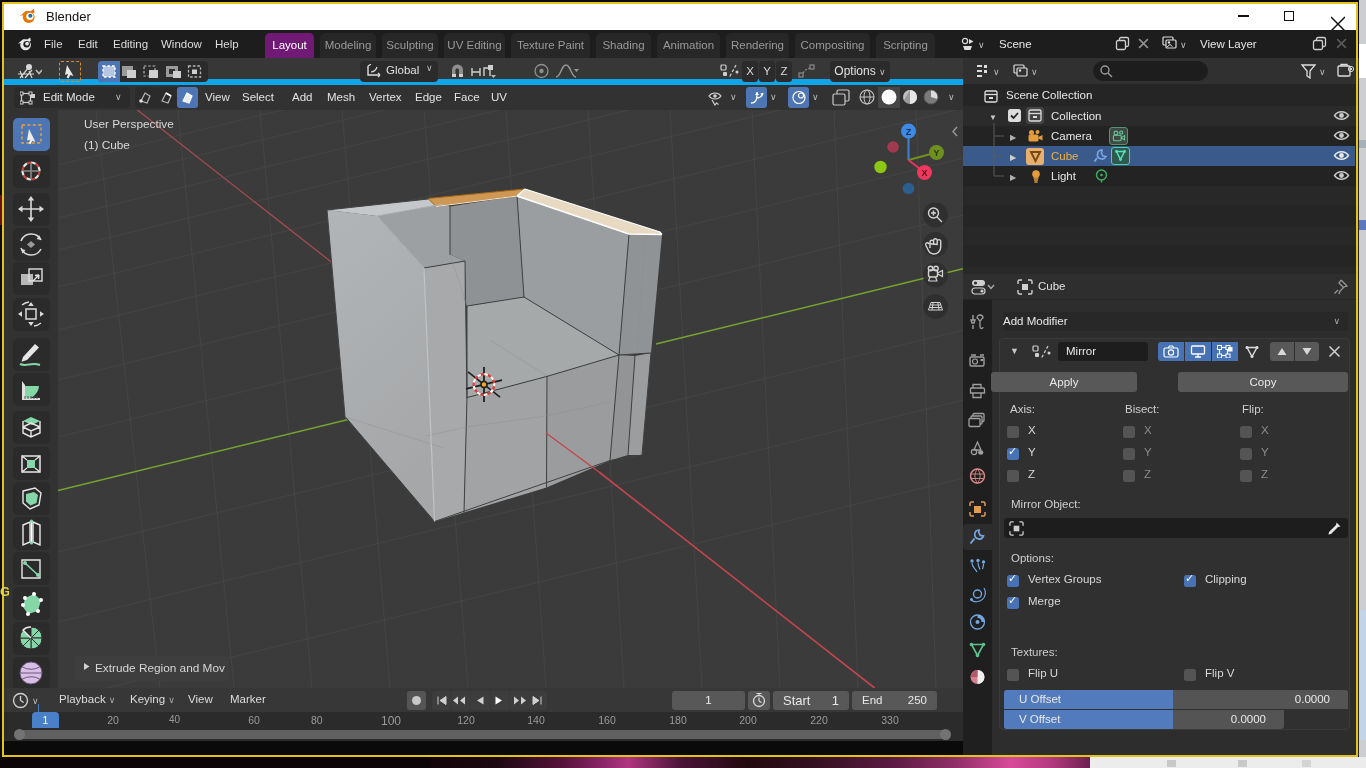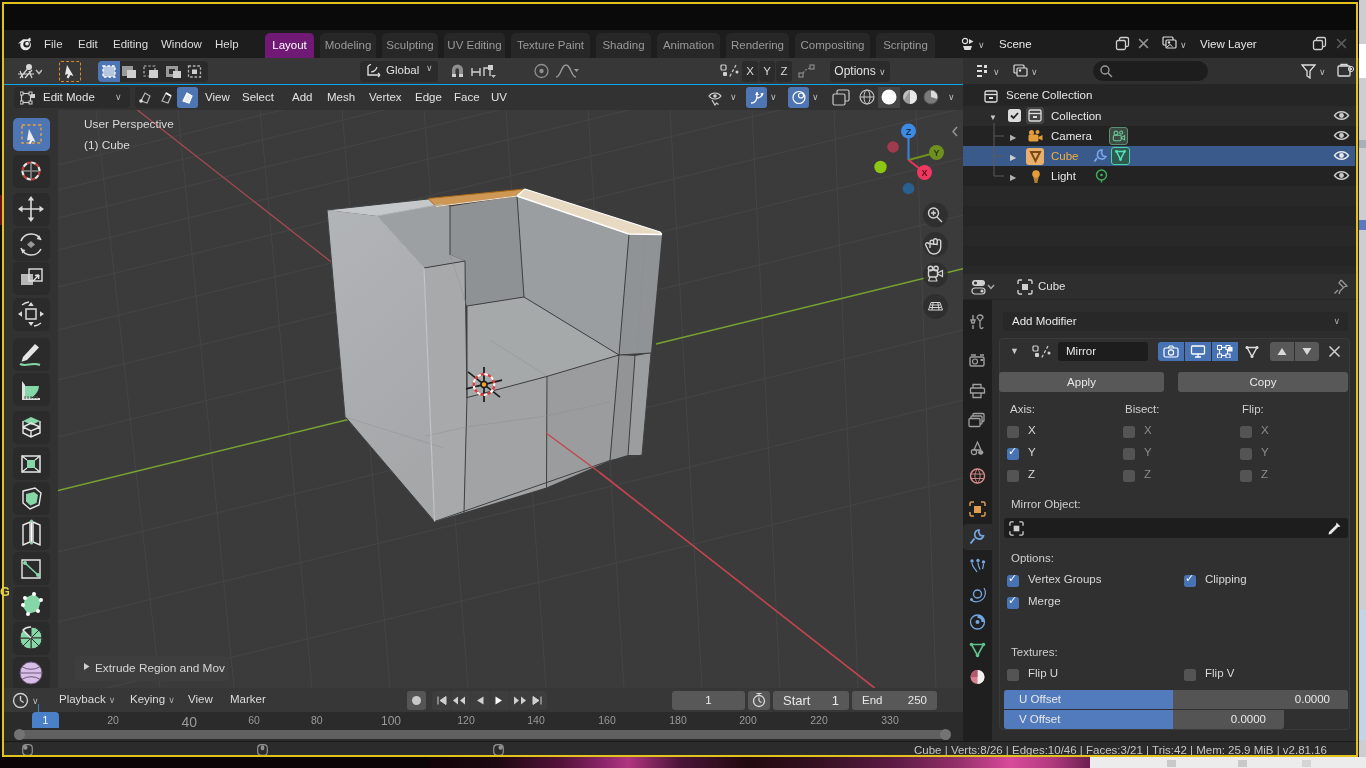--- a/index.html
+++ b/index.html
@@ -10,21 +10,21 @@
 #title{left:2px;top:2px;width:1356px;height:28px;background:#ffffff}
 #title .tname{position:absolute;left:44px;top:7px;font-size:13px;color:#111}
 .winbtn{position:absolute;top:0;width:14px;height:28px;color:#111}
 
 #menubar{left:2px;top:30px;width:1356px;height:28px;background:#1d1d1d}
 .menuitem{position:absolute;top:0;height:28px;line-height:28px;font-size:11.5px;color:#dcdcdc}
 .wstab{position:absolute;top:3px;height:25px;line-height:25px;font-size:11.5px;color:#999;
 background:#272727;border-radius:5px 5px 0 0;text-align:center;border-right:1px solid #1d1d1d}
 .wstab.active{background:#701a75;color:#fff}
 
-#toolrow{left:2px;top:58px;width:961px;height:27px;background:#373737;border-bottom:1px solid #0ea5e9}
+#toolrow{left:2px;top:58px;width:961px;height:27px;background:#373737;border-bottom:6px solid #0ea5e9}
 #outlhead{left:963px;top:58px;width:403px;height:27px;background:#303030;border-bottom:1px solid #262626}
 
 #vphead{left:2px;top:85px;width:961px;height:25px;background:#323232}
 .vmenu{position:absolute;top:0;height:25px;line-height:25px;font-size:11.5px;color:#e2e2e2}
 
 #ltools{left:2px;top:110px;width:56px;height:578px;background:#323232}
 .tbtn{position:absolute;left:11px;width:37px;height:33px;background:#2b2b2b;border-radius:5px}
 .tbtn.sel{background:#4f76b4}
 
 #outliner{left:963px;top:85px;width:403px;height:189px;background:#252525}
@@ -48,20 +48,34 @@
 #status{left:2px;top:741px;width:1364px;height:15px;background:#2b2b2b;border-top:1px solid #191919}
 
 #yellowframe{left:2px;top:2px;width:1356px;height:755px;border:2px solid #e2c31d;z-index:60;pointer-events:none}
 #rightsliver{left:1359px;top:0px;width:7px;height:757px;background:#cdced1;z-index:5}
 #bottomstrip{left:0;top:757px;width:1366px;height:11px;background:#0c0609;z-index:6}
 svg{display:block}
 </style></head>
 <body>
 <div id="stage">
 
+<div class="abs" id="title">
+ <svg style="position:absolute;left:16px;top:5px" width="19" height="17" viewBox="0 0 24 21">
+  <path d="M2.5 11 L10 4.5 L16 5 L20 2 L21 7 L14 8 Z" fill="#ea7600"></path>
+  <circle cx="13.5" cy="12.5" r="7.5" fill="#ea7600"></circle>
+  <circle cx="15" cy="11.5" r="4.6" fill="#ffffff"></circle>
+  <circle cx="15.6" cy="10.8" r="2.6" fill="#2c6b9e"></circle>
+ </svg>
+ <div class="tname">Blender</div>
+ <div class="winbtn" style="left:1236px;top:13px;width:11px;height:1.5px;background:#111"></div>
+ <div class="winbtn" style="left:1282px;top:9px;width:10px;height:10px;border:1.4px solid #111"></div>
+ <svg class="winbtn" style="left:1329px;top:8px" width="13" height="13" viewBox="0 0 10 10">
+        <path d="M0 0 L10 10 M10 0 L0 10" stroke="#111" stroke-width="1.1"></path>
+      </svg>
+</div>
 
 <div class="abs" id="menubar">
  <svg style="position:absolute;left:14px;top:6px" width="17" height="15" viewBox="0 0 24 21">
   <path d="M2.5 11 L10 4.5 L16 5 L20 2 L21 7 L14 8 Z" fill="#e8e8e8"></path>
   <circle cx="13.5" cy="12.5" r="7.5" fill="#e8e8e8"></circle>
   <circle cx="15" cy="11.5" r="4.6" fill="#1d1d1d"></circle>
   <circle cx="15.6" cy="10.8" r="2.6" fill="#e8e8e8"></circle>
  </svg>
  <div class="menuitem" style="left:42px">File</div>
  <div class="menuitem" style="left:76px">Edit</div>
@@ -708,21 +722,21 @@
         <circle cx="3.5" cy="3.5" r="1.8" fill="#5fc08f"></circle>
         <circle cx="15.5" cy="3.5" r="1.8" fill="#5fc08f"></circle>
         <circle cx="9.5" cy="14.5" r="1.8" fill="#5fc08f"></circle>
       </svg>
  <svg style="position:absolute;left:5px;top:394px" width="19" height="18" viewBox="0 0 19 18">
         <circle cx="9.5" cy="9" r="7" fill="#d87f8f"></circle>
         <path d="M9.5 2 a7 7 0 0 1 0 14 Z" fill="#f0f0f0"></path>
         <path d="M9.5 2 a7 7 0 0 0 -7 7 L9.5 9 Z" fill="#b05a6a"></path>
       </svg>
 
- <div class="pfield" style="left:40px;top:38px;width:345px;height:19px;background:#282828"><span style="margin-left:9px;line-height:19px">Add Modifier</span><span style="position:absolute;right:8px;top:0;line-height:19px;font-size:9px;color:#aaa">∨</span></div>
+ <div class="pfield" style="left:40px;top:38px;width:345px;height:19px;background:#282828"><span style="line-height:19px">Add Modifier</span><span style="position:absolute;right:8px;top:0;line-height:19px;font-size:9px;color:#aaa">∨</span></div>
  <div style="position:absolute;left:36px;top:64px;width:351px;height:392px;background:#303030;border:1px solid #3a3a3a;border-radius:4px"></div>
  <div style="position:absolute;left:47px;top:72px;color:#c8c8c8;font-size:9px">▼</div>
  <svg style="position:absolute;left:69px;top:70px" width="20" height="17" viewBox="0 0 20 17">
         <rect x="1" y="2" width="5" height="5" rx="1" fill="none" stroke="#cfcfcf" stroke-width="1.2"></rect>
         <rect x="3" y="9" width="4" height="4" rx="1" fill="#cfcfcf"></rect>
         <path d="M16 2 L9 15" stroke="#cfcfcf" stroke-width="1.2" stroke-dasharray="3 2"></path>
         <circle cx="17" cy="9" r="1.5" fill="#cfcfcf"></circle>
       </svg>
  <div style="position:absolute;left:95px;top:68px;width:90px;height:19px;background:#1d1d1d;border-radius:3px;color:#e8e8e8;font-size:11.5px"><span style="margin-left:8px;line-height:19px">Mirror</span></div>
  <div style="position:absolute;left:195px;top:68px;width:26px;height:19px;background:#4772b3;border-radius:3px 0 0 3px"></div>
@@ -758,21 +772,21 @@
         </svg>
       </div>
  <div style="position:absolute;left:332px;top:68px;width:24px;height:19px;background:#585858;border-radius:0 3px 3px 0">
         <svg width="24" height="19" viewBox="0 0 24 19">
           <path d="M12 13 l-4.5 -7 h9 Z" fill="#d8d8d8"></path>
         </svg>
       </div>
  <svg style="position:absolute;left:365px;top:71px" width="13" height="13" viewBox="0 0 13 13">
         <path d="M1.5 1.5 L11.5 11.5 M11.5 1.5 L1.5 11.5" stroke="#d0d0d0" stroke-width="1.5"></path>
       </svg>
- <div class="pfield" style="left:36px;top:98px;width:165px;height:20px;background:#585858;text-align:center;line-height:20px">Apply</div>
+ <div class="pfield" style="left:28px;top:98px;width:146px;height:20px;background:#585858;text-align:center;line-height:20px">Apply</div>
  <div class="pfield" style="left:215px;top:98px;width:170px;height:20px;background:#585858;text-align:center;line-height:20px">Copy</div>
  <div class="plabel" style="left:47px;top:129px">Axis:</div>
  <div class="plabel" style="left:162px;top:129px">Bisect:</div>
  <div class="plabel" style="left:279px;top:129px">Flip:</div>
  <div class="cbx" style="left:44px;top:151px"></div>
       <div class="cbxl" style="left:65px;top:150px">X</div>
  <div class="cbx" style="left:160px;top:151px"></div>
       <div class="cbxl dim" style="left:181px;top:150px">X</div>
  <div class="cbx" style="left:277px;top:151px"></div>
       <div class="cbxl dim" style="left:298px;top:150px">X</div>
@@ -856,56 +870,41 @@
             <svg width="22" height="19" viewBox="0 0 22 19">
               <circle cx="11" cy="10" r="5.5" fill="none" stroke="#d8d8d8" stroke-width="1.3"></circle>
               <path d="M11 10 V6.5 M11 10 l2.5 1.5 M8.5 2.5 h5 M11 2.5 v2" stroke="#d8d8d8" stroke-width="1.2" fill="none"></path>
             </svg>
           </div>
   <div style="position:absolute;left:771px;top:3px;width:76px;height:19px;background:#585858;border-radius:3px;color:#e8e8e8;font-size:13px"><span style="margin-left:10px;line-height:19px">Start</span><span style="position:absolute;right:10px;line-height:19px">1</span></div>
   <div style="position:absolute;left:850px;top:3px;width:85px;height:19px;background:#585858;border-radius:3px;color:#e8e8e8;font-size:11.5px"><span style="margin-left:10px;line-height:19px">End</span><span style="position:absolute;right:10px;line-height:19px">250</span></div>
  </circle></div>
  <div id="tlruler">
   <div style="position:absolute;left:97px;top:2px;width:28px;text-align:center;font-size:10.5px;color:#9a9a9a">20</div>
-  <div style="position:absolute;left:167px;top:2px;width:28px;text-align:right;font-size:14px;color:#9a9a9a">40</div>
+  <div style="position:absolute;left:167px;top:2px;width:28px;text-align:left;font-size:10px;color:#9a9a9a">40</div>
   <div style="position:absolute;left:238px;top:2px;width:28px;text-align:center;font-size:10.5px;color:#9a9a9a">60</div>
   <div style="position:absolute;left:309px;top:2px;width:28px;text-align:left;font-size:10.5px;color:#9a9a9a">80</div>
   <div style="position:absolute;left:379px;top:2px;width:28px;font-size:12px;color:#9a9a9a">100</div>
   <div style="position:absolute;left:450px;top:2px;width:28px;text-align:center;font-size:10.5px;color:#9a9a9a">120</div>
   <div style="position:absolute;left:520px;top:2px;width:28px;text-align:center;font-size:10.5px;color:#9a9a9a">140</div>
   <div style="position:absolute;left:591px;top:2px;width:28px;text-align:center;font-size:10.5px;color:#9a9a9a">160</div>
   <div style="position:absolute;left:662px;top:2px;width:28px;text-align:center;font-size:10.5px;color:#9a9a9a">180</div>
   <div style="position:absolute;left:732px;top:2px;width:28px;text-align:center;font-size:10.5px;color:#9a9a9a">200</div>
   <div style="position:absolute;left:803px;top:2px;width:28px;text-align:center;font-size:10.5px;color:#9a9a9a">220</div>
   <div style="position:absolute;left:874px;top:2px;width:28px;text-align:center;font-size:10.5px;color:#9a9a9a">330</div>
   <div style="position:absolute;left:30px;top:0px;width:27px;height:16px;background:#4a80c8;border-radius:4px 4px 0 0;text-align:center;font-size:10.5px;color:#fff;line-height:16px">1</div>
  </div>
  <div id="tlscroll">
   <div style="position:absolute;left:14px;top:2px;width:933px;height:9px;background:#606060;border-radius:5px"></div>
   <div style="position:absolute;left:12px;top:1px;width:11px;height:11px;background:#737373;border-radius:50%"></div>
   <div style="position:absolute;left:938px;top:1px;width:11px;height:11px;background:#737373;border-radius:50%"></div>
  </div>
  <div style="position:absolute;left:36px;top:16px;width:1px;height:24px;background:#4a80c8"></div>
 </div>
 
-<div class="abs" id="status">
- <svg style="position:absolute;left:20px;top:2px" width="11" height="12" viewBox="0 0 11 12">
-        <rect x="0.7" y="0.7" width="9.6" height="10.6" rx="3.5" fill="none" stroke="#909090" stroke-width="1.2"></rect>
-        <rect x="1.2" y="1.2" width="4.3" height="4.5" rx="2" fill="#909090"></rect>
-      </svg>
- <svg style="position:absolute;left:255px;top:2px" width="11" height="12" viewBox="0 0 11 12">
-        <rect x="0.7" y="0.7" width="9.6" height="10.6" rx="3.5" fill="none" stroke="#909090" stroke-width="1.2"></rect>
-        <rect x="3.8" y="1.2" width="3.4" height="5" rx="1.5" fill="#909090"></rect>
-      </svg>
- <svg style="position:absolute;left:491px;top:2px" width="11" height="12" viewBox="0 0 11 12">
-        <rect x="0.7" y="0.7" width="9.6" height="10.6" rx="3.5" fill="none" stroke="#909090" stroke-width="1.2"></rect>
-        <rect x="5.5" y="1.2" width="4.3" height="4.5" rx="2" fill="#909090"></rect>
-      </svg>
- <div style="position:absolute;right:39px;top:1.5px;font-size:11.5px;color:#c4c4c4">Cube | Verts:8/26 | Edges:10/46 | Faces:3/21 | Tris:42 | Mem: 25.9 MiB | v2.81.16</div>
-</div>
 
 <div class="abs" style="left:0px;top:584px;width:9px;height:16px;overflow:hidden;z-index:70;color:#e8d44c;font-size:13px;font-weight:bold">G</div>
 <div class="abs" style="left:0px;top:195px;width:2px;height:30px;background:#6b1020;z-index:70"></div>
 
 <div class="abs" id="rightsliver">
  <div style="position:absolute;left:0;top:44px;width:7px;height:34px;background:#ffffff"></div>
  <div style="position:absolute;left:0;top:140px;width:7px;height:8px;background:#aab0b8"></div>
  <div style="position:absolute;left:0;top:220px;width:7px;height:10px;background:#5a79c0"></div>
  <div style="position:absolute;left:0;top:610px;width:7px;height:130px;background:#c2d4e8"></div>
 </div>

